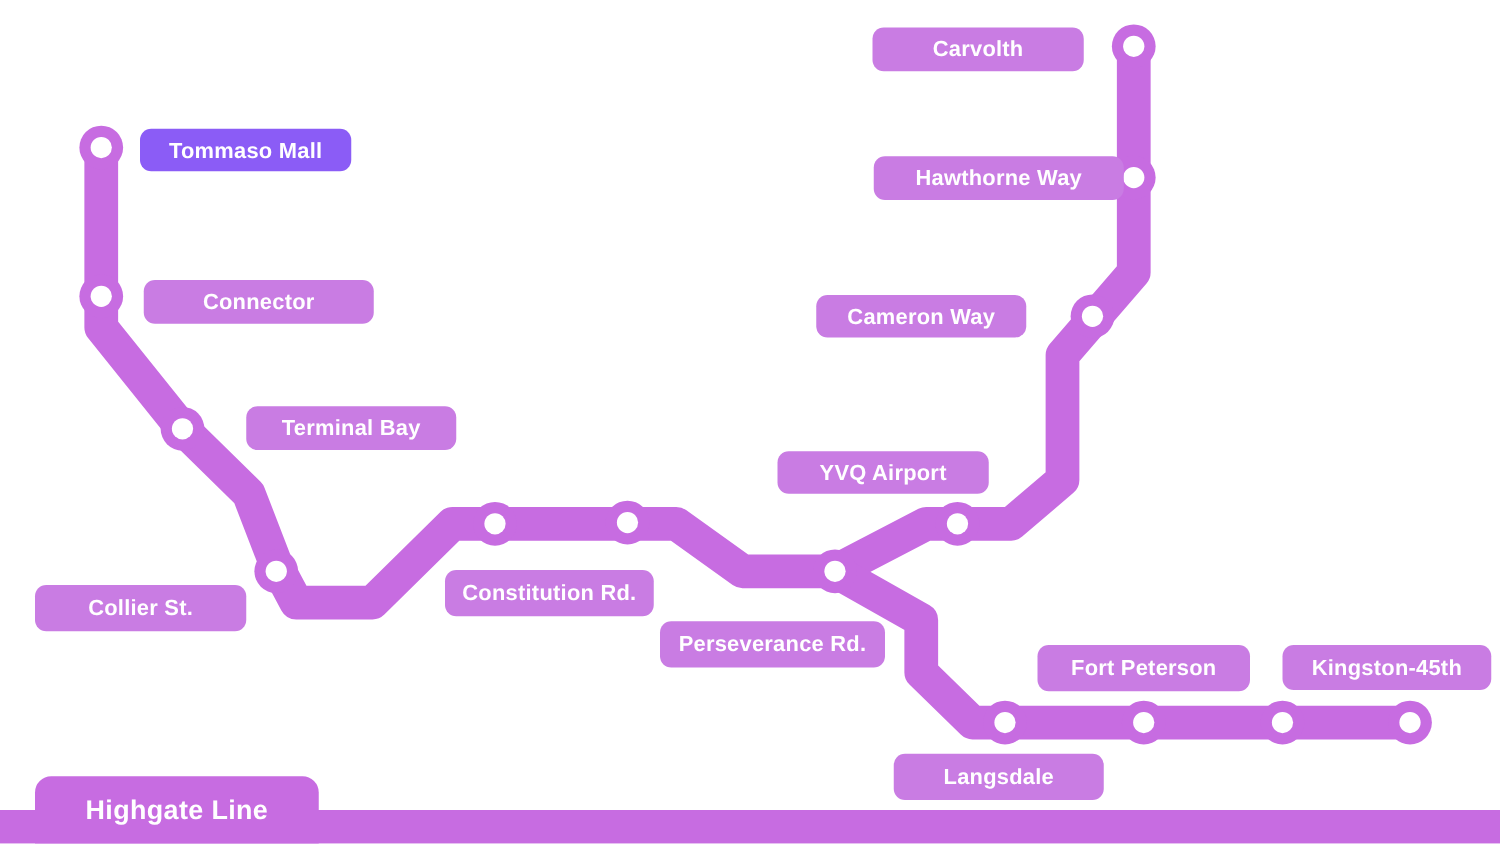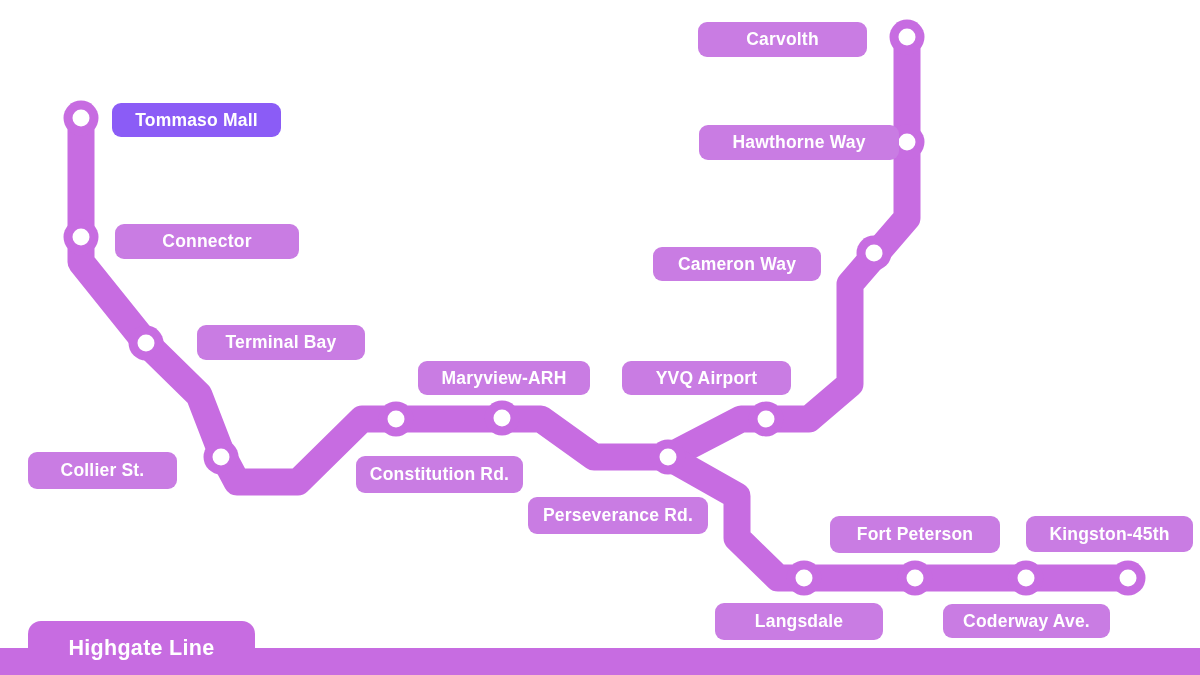--- a/index.html
+++ b/index.html
@@ -136,53 +136,47 @@
   <div id="labels-layer">
       <div class="station-label" style="left: 112px; top: 103px; width: 169px; height: 34px; background: #8b5cf6; color: rgb(255, 255, 255);">
         <span>Tommaso Mall</span>
       </div>
       <div class="station-label" style="left: 115px; top: 224px; width: 184px; height: 35px; background: rgb(201, 124, 227); color: rgb(255, 255, 255);">
         <span>Connector</span>
       </div>
       <div class="station-label" style="left: 197px; top: 325px; width: 168px; height: 35px; background: rgb(201, 124, 227); color: rgb(255, 255, 255);">
         <span>Terminal Bay</span>
       </div>
-      <div class="station-label" style="left: 28px; top: 452px; width: 149px; height: 37px; background: rgb(201, 124, 227); color: rgb(255, 255, 255);">
+      <div class="station-label" style="left: 28px; top: 468px; width: 169px; height: 37px; background: rgb(201, 124, 227); color: rgb(255, 255, 255);">
         <span>Collier St.</span>
       </div>
       <div class="station-label" style="left: 356px; top: 456px; width: 167px; height: 37px; background: rgb(201, 124, 227); color: rgb(255, 255, 255);">
         <span>Constitution Rd.</span>
-      </div>
-      <div class="station-label" style="left: 418px; top: 361px; width: 172px; height: 34px; background: rgb(201, 124, 227); color: rgb(255, 255, 255);">
-        <span>Maryview-ARH</span>
       </div>
       <div class="station-label" style="left: 528px; top: 497px; width: 180px; height: 37px; background: rgb(201, 124, 227); color: rgb(255, 255, 255);">
         <span>Perseverance Rd.</span>
       </div>
       <div class="station-label" style="left: 622px; top: 361px; width: 169px; height: 34px; background: rgb(201, 124, 227); color: rgb(255, 255, 255);">
         <span>YVQ Airport</span>
       </div>
-      <div class="station-label" style="left: 653px; top: 236px; width: 168px; height: 34px; background: rgb(201, 124, 227); color: rgb(255, 255, 255); margin-top: 11px;">
+      <div class="station-label" style="left: 653px; top: 236px; width: 168px; height: 34px; background: rgb(201, 124, 227); color: rgb(255, 255, 255);">
         <span>Cameron Way</span>
       </div>
       <div class="station-label" style="left: 699px; top: 125px; width: 200px; height: 35px; background: rgb(201, 124, 227); color: rgb(255, 255, 255);">
         <span>Hawthorne Way</span>
       </div>
       <div class="station-label" style="left: 698px; top: 22px; width: 169px; height: 35px; background: rgb(201, 124, 227); color: rgb(255, 255, 255);">
         <span>Carvolth</span>
       </div>
       <div class="station-label" style="left: 715px; top: 603px; width: 168px; height: 37px; background: rgb(201, 124, 227); color: rgb(255, 255, 255);">
         <span>Langsdale</span>
       </div>
       <div class="station-label" style="left: 830px; top: 516px; width: 170px; height: 37px; background: rgb(201, 124, 227); color: rgb(255, 255, 255);">
         <span>Fort Peterson</span>
       </div>
-      <div class="station-label" style="left: 943px; top: 604px; width: 167px; height: 34px; background: rgb(201, 124, 227); color: rgb(255, 255, 255);">
-        <span>Coderway Ave.</span>
-      </div>
       <div class="station-label" style="left: 1026px; top: 516px; width: 167px; height: 36px; background: rgb(201, 124, 227); color: rgb(255, 255, 255);">
         <span>Kingston-45th</span>
       </div>
     </div>
   <div id="footer-bar" style="background: rgb(199, 108, 225);"></div>
   <div id="footer-tab" style="background: rgb(199, 108, 225);">
     <span>Highgate Line</span>
   </div>
 </div>
 

